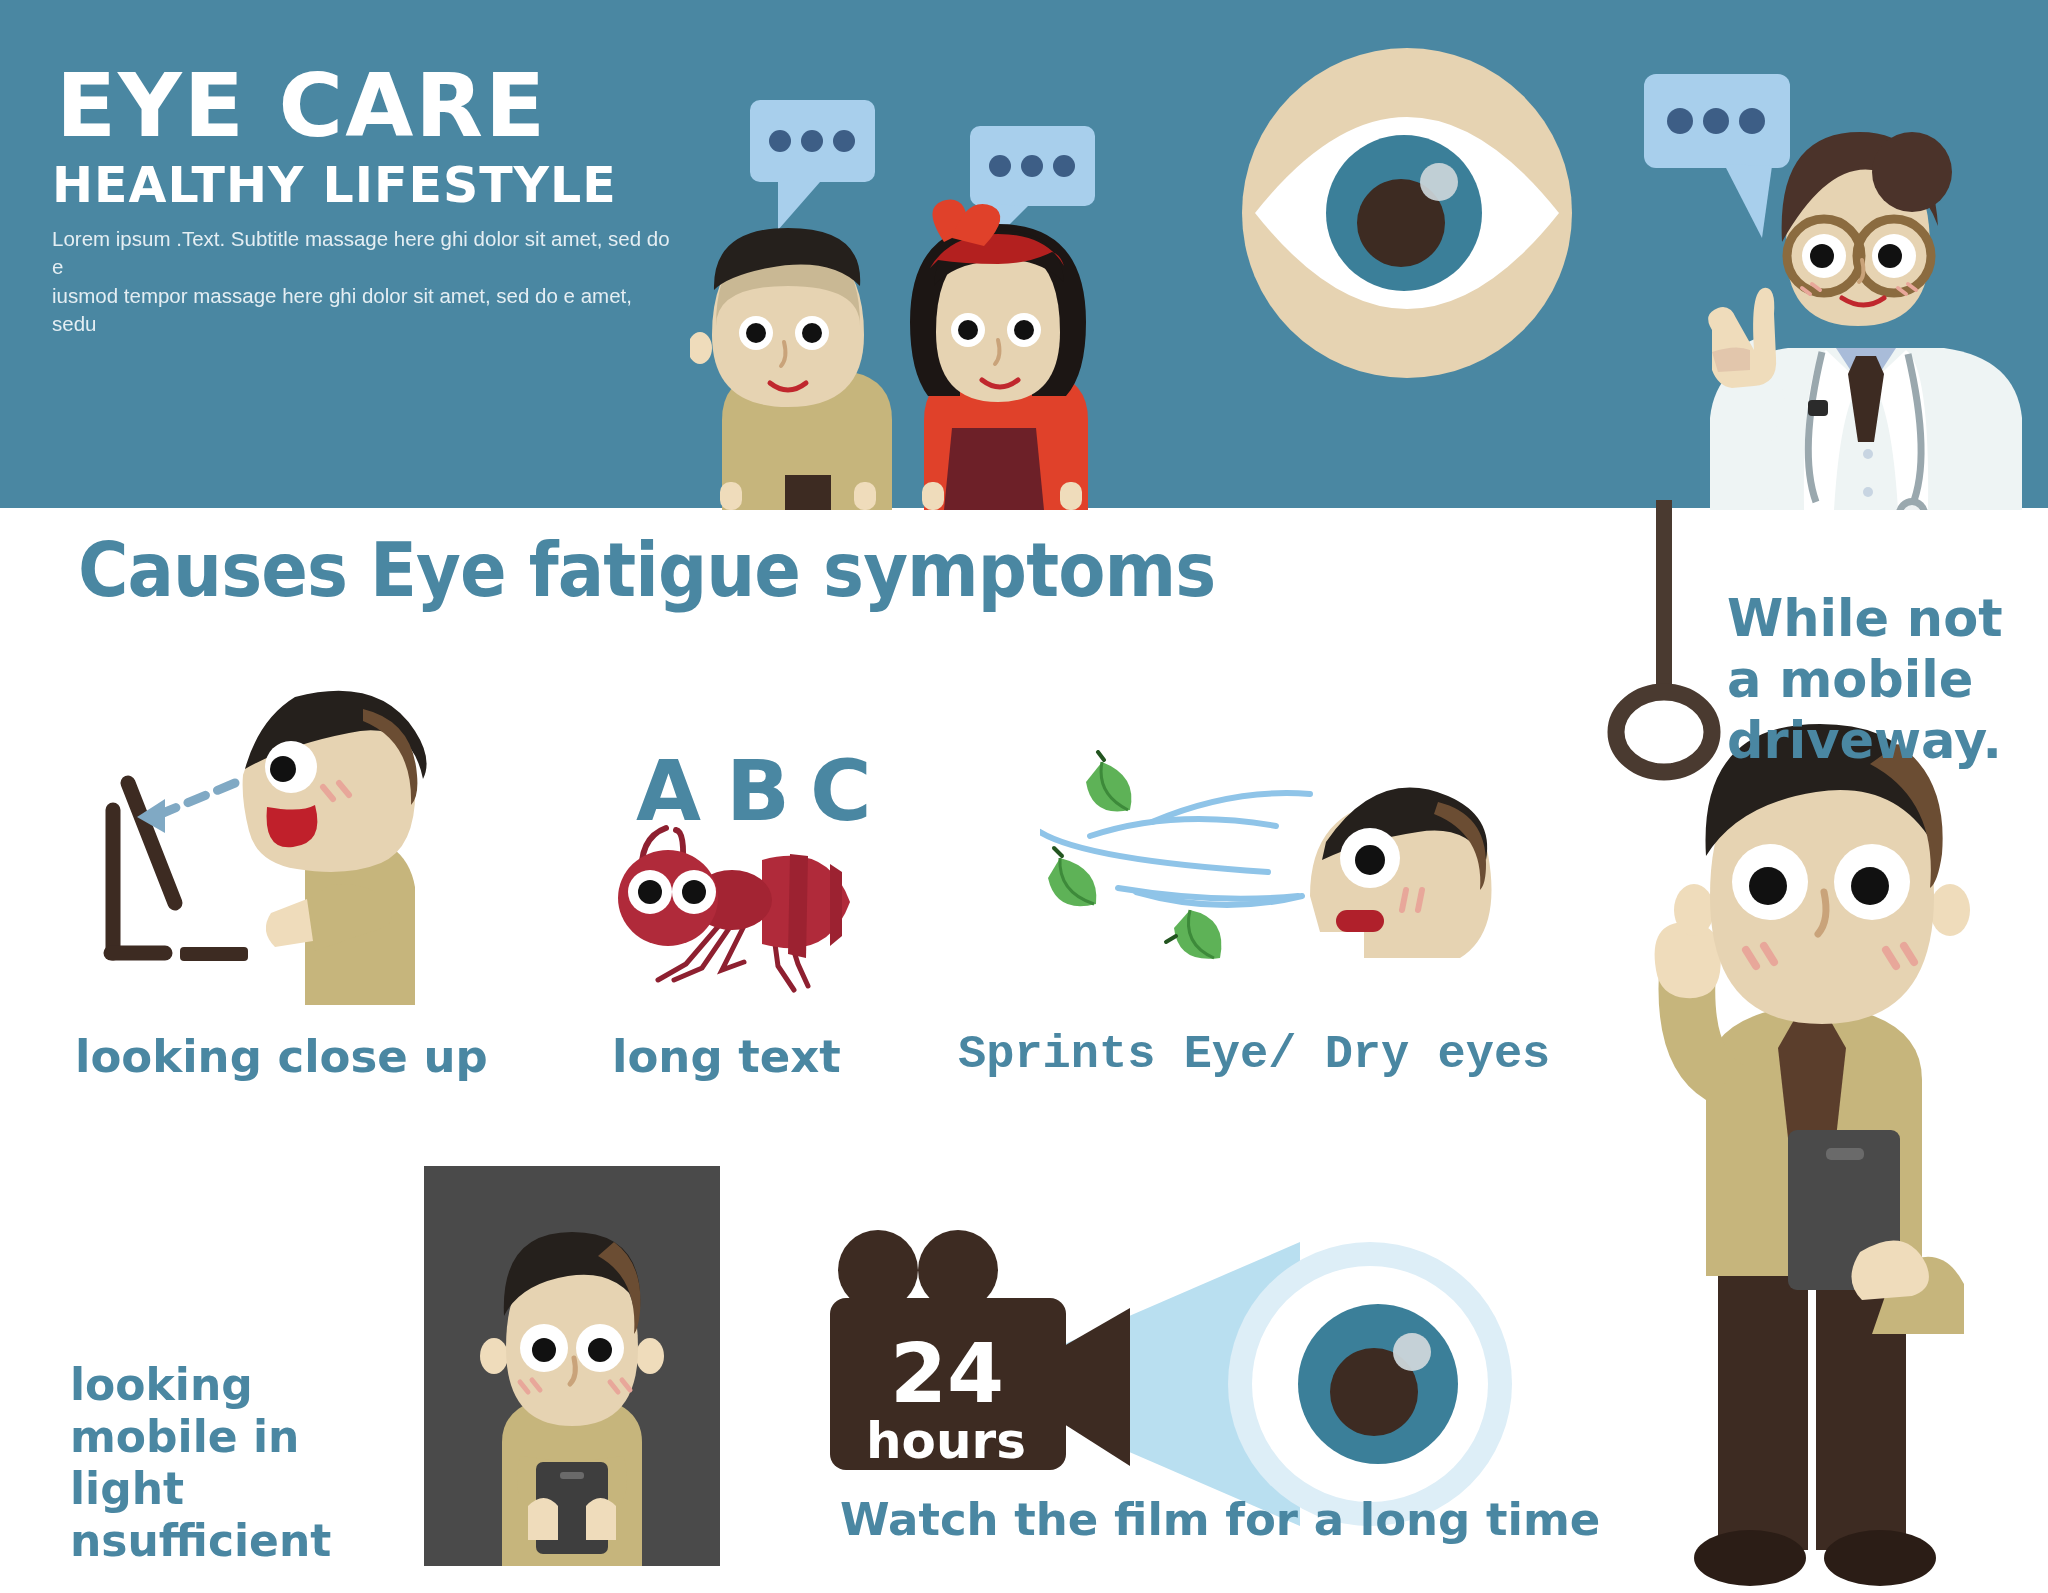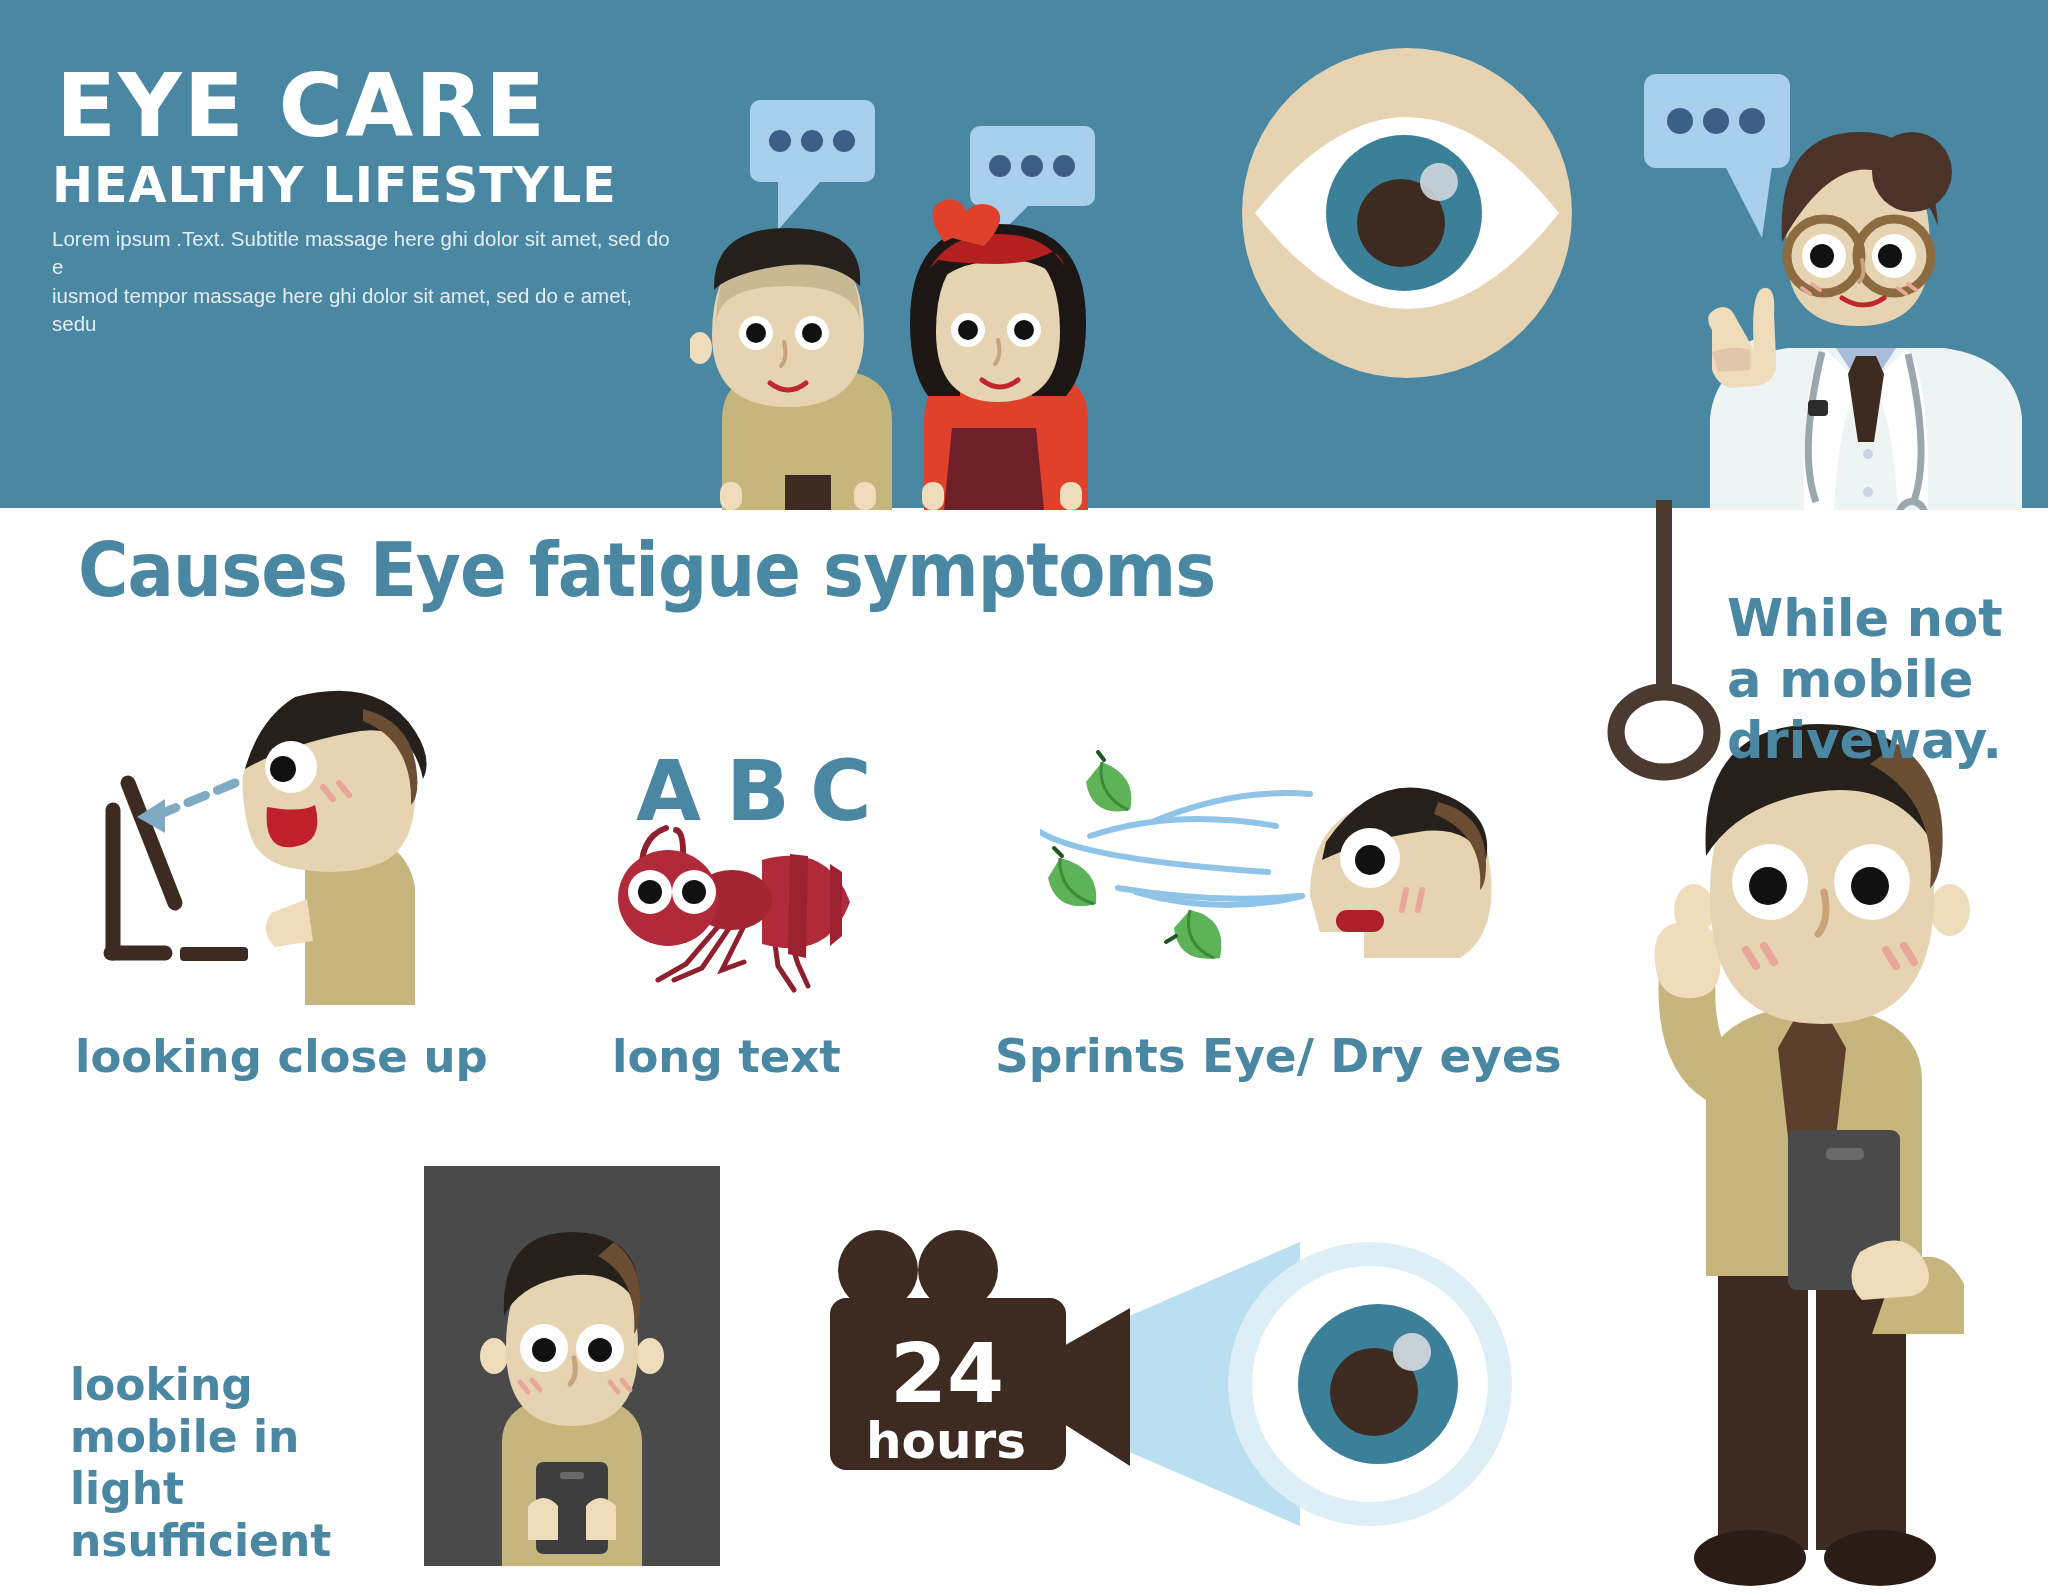--- a/index.html
+++ b/index.html
@@ -22,21 +22,21 @@
   
   .main-heading{position:absolute;left:78px;top:527px;font-family:"DejaVu Sans",sans-serif;
       font-weight:bold;color:#4a87a2;font-size:74px;letter-spacing:-1px;
       transform:scaleX(0.93);transform-origin:left top;white-space:nowrap;}
 
   
   .cap{position:absolute;font-family:"DejaVu Sans",sans-serif;font-weight:bold;
       color:#4a87a2;letter-spacing:0px;}
   .cap-close{left:75px;top:1030px;font-size:45px;text-align:right;}
   .cap-small{left:612px;top:1030px;font-size:45px;}
-  .cap-dry{left:995px;top:1028px;font-size:47px;}
+  .cap-dry{left:958px;top:1028px;font-size:47px;font-family:Liberation Mono, monospace;}
   .cap-mobile{left:70px;top:1315px;font-size:44px;line-height:1.18;width:290px;margin-top:44px;}
   .cap-film{left:840px;top:1493px;font-size:45px;}
   .cap-while{left:1727px;top:588px;font-size:51px;line-height:1.20;width:300px;}
 
   svg{display:block;}
   .abs{position:absolute;}
 </style>
 </head>
 <body>
 
@@ -374,15 +374,16 @@
         <line x1="288" y1="450" x2="298" y2="466"></line>
           <line x1="306" y1="446" x2="316" y2="462"></line>
       </g>
     </svg>
   </div>
 
   <div class="cap cap-close">looking close up</div>
   <div class="cap cap-small">long text</div>
   <div class="cap cap-dry">Sprints Eye/ Dry eyes</div>
   <div class="cap cap-mobile">looking mobile in light nsufficient</div>
+  <div class="cap cap-film">Watch the film for a long time</div>
   <div class="cap cap-while">While not a mobile driveway.</div>
 
 </div>
 
 </body></html>

